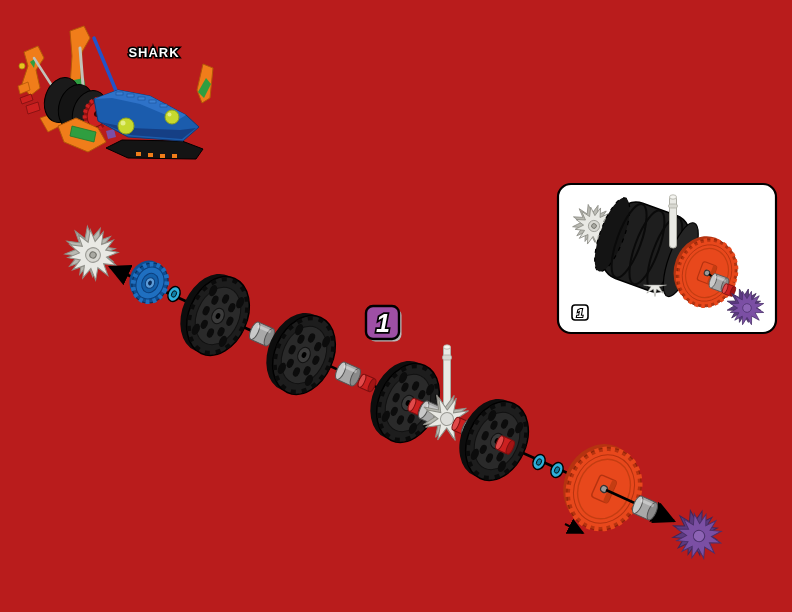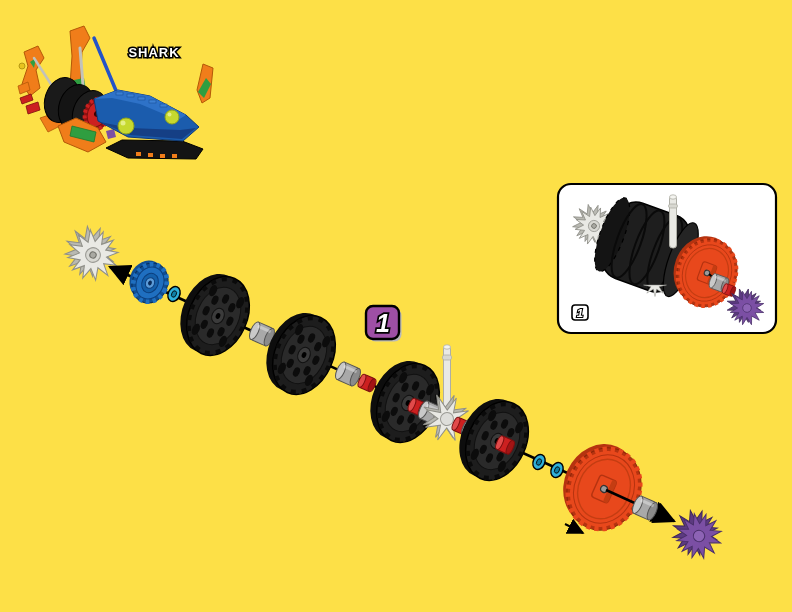--- a/index.html
+++ b/index.html
@@ -1,16 +1,16 @@
 <!DOCTYPE html>
 <html style="--badge_purple: #9e4fa5; --part_orange: #e8481c; --part_orange_dark: #b53310; --part_blue: #1f6fc0; --part_blue_dark: #0f4e93; --part_cyan: #2fb0da; --part_cyan_dark: #0e7fa6; --part_red: #cc2020; --part_red_dark: #7d0f0f; --part_gray: #a9a9a9; --part_white: #e9e9e4; --part_white_dark: #b9b9b2; --part_white_edge: #8f8f88; --part_purple: #7b4fa4; --part_purple_dark: #5c3a80; --part_black: #1d1d1d; --model_blue: #1b5cad; --model_green: #2f9e40; --model_orange: #f07d1a; --model_yellow: #c6d92f;"><head>
 <meta charset="utf-8">
 <style>
   html,body{margin:0;padding:0;background:#fff;}
-  .page{position:relative;width:792px;height:612px;background:#fde047;overflow:hidden;
+  .page{position:relative;width:792px;height:612px;background:#b91c1c;overflow:hidden;
         font-family:"Liberation Sans",sans-serif;}
   svg{position:absolute;inset:0;}
   .f-white{fill:var(--part_white);} .f-white-d{fill:var(--part_white_dark);}
   .f-gray{fill:var(--part_gray);} .f-red{fill:var(--part_red);}
   .f-cyan{fill:var(--part_cyan);} .f-cyan-d{fill:var(--part_cyan_dark);}
   .f-blue{fill:var(--part_blue);} .f-blue-d{fill:var(--part_blue_dark);}
   .f-orange{fill:var(--part_orange);} .f-orange-d{fill:var(--part_orange_dark);}
   .f-purple{fill:var(--part_purple);} .f-purple-d{fill:var(--part_purple_dark);}
   .f-badge{fill:var(--badge_purple);}
   text{font-family:"Liberation Sans",sans-serif;}

